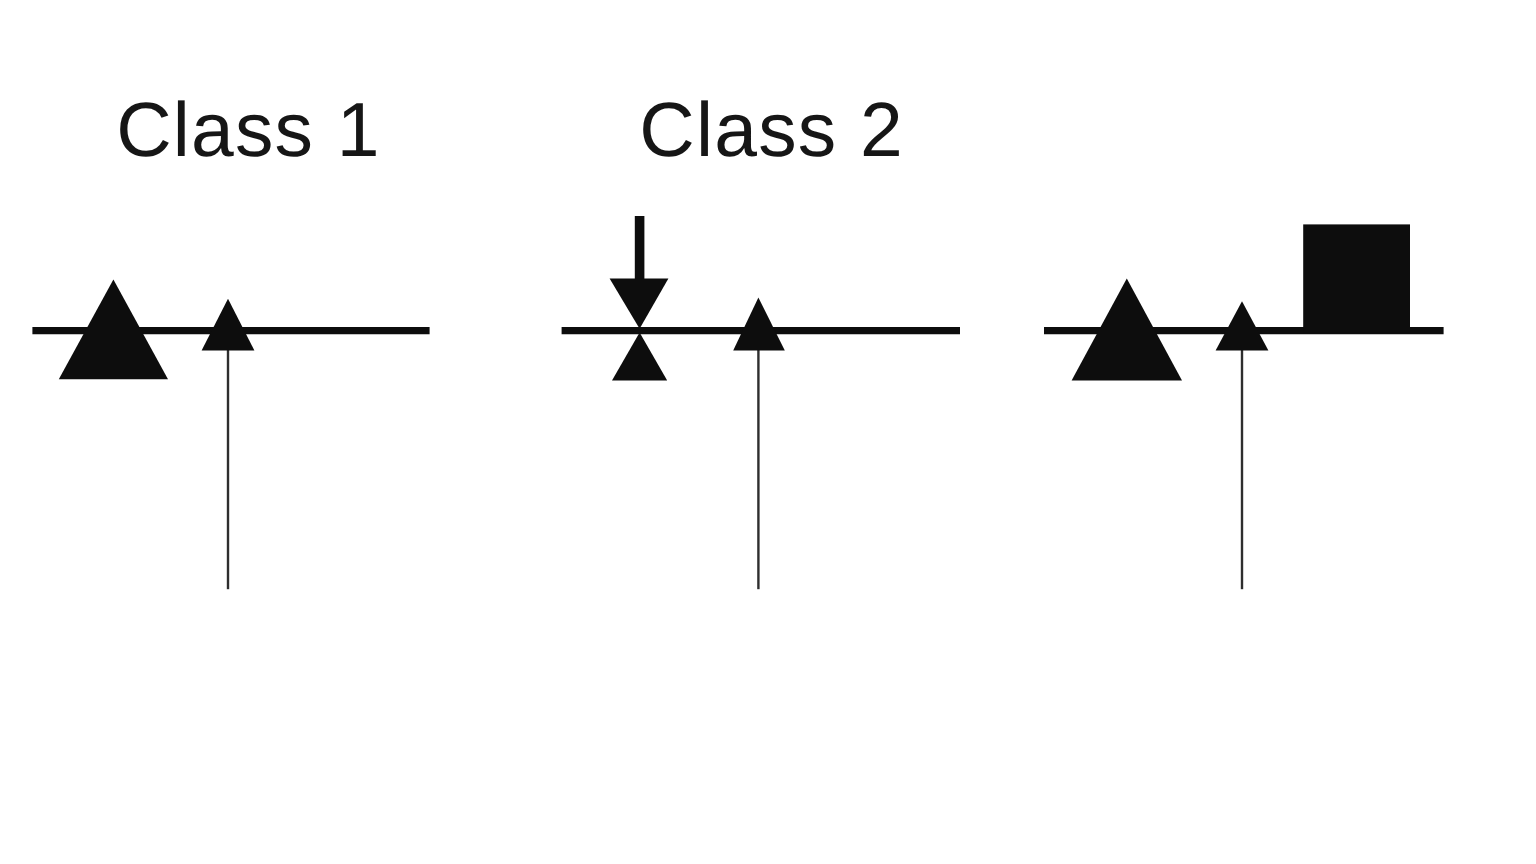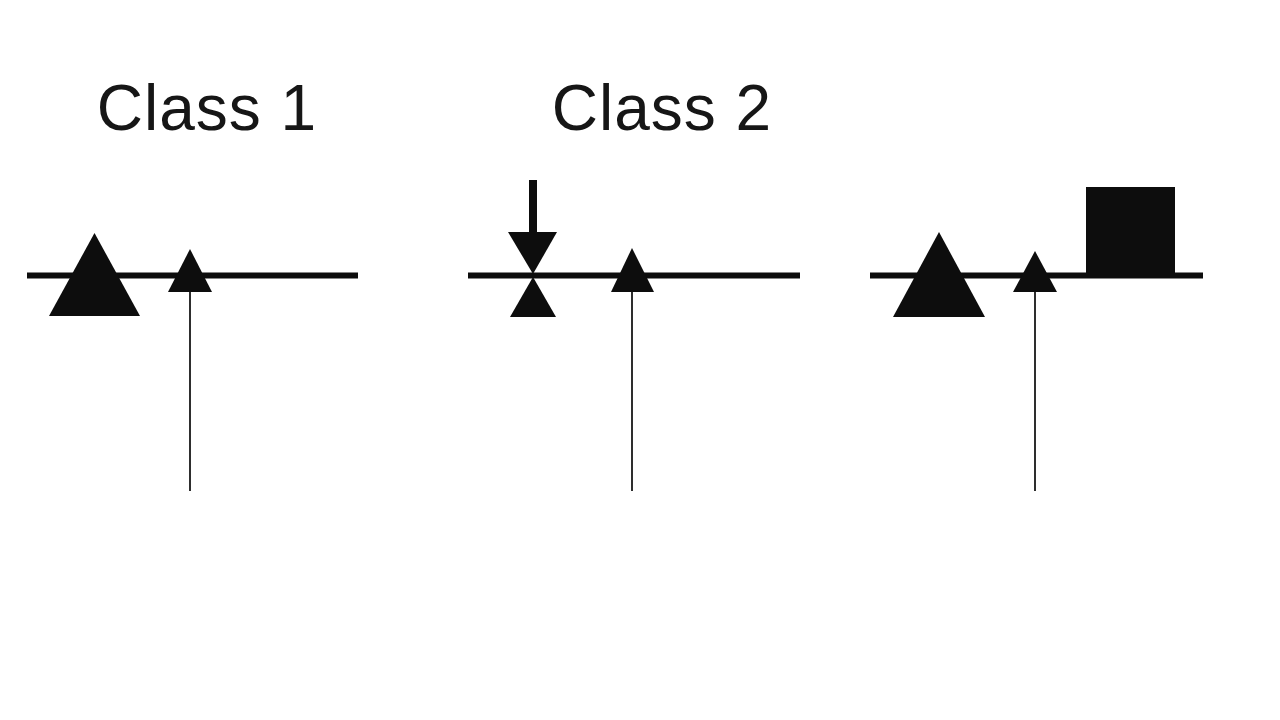--- a/index.html
+++ b/index.html
@@ -27,21 +27,21 @@
     top: 76px;
     transform: translateX(-50%);
     font-size: 64px;
     line-height: 1;
     font-weight: 400;
     letter-spacing: 1px;
     color: var(--text);
     white-space: nowrap;
   }
   .panel-title.t1 { left: 207px; }
-  .panel-title.t2 { left: 662px; }
+  .panel-title.t2 { left: 643px; }
   .panel-title.t3 { left: 1063px; }
   svg.figure-layer {
     position: absolute;
     left: 0;
     top: 0;
     width: 1280px;
     height: 720px;
     display: block;
   }
   .ink-fill   { fill: var(--ink); stroke: none; }

